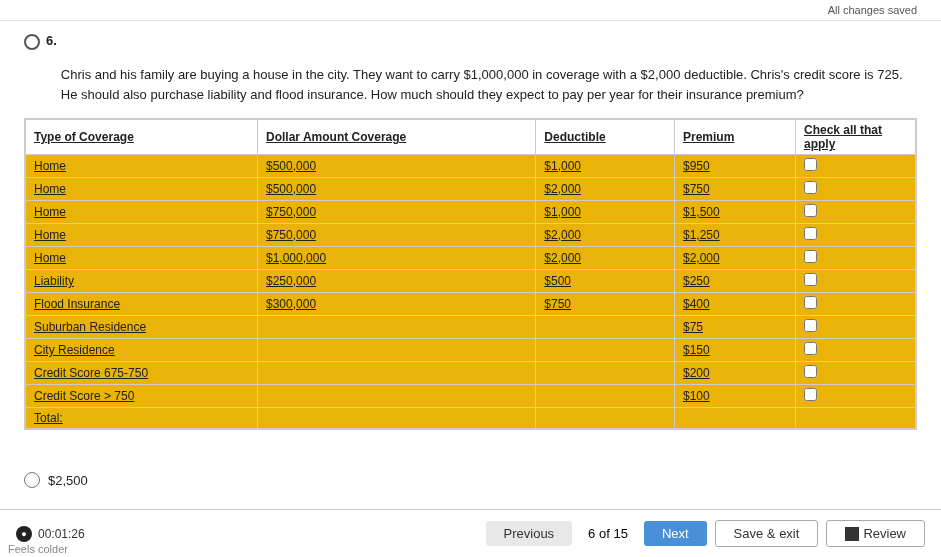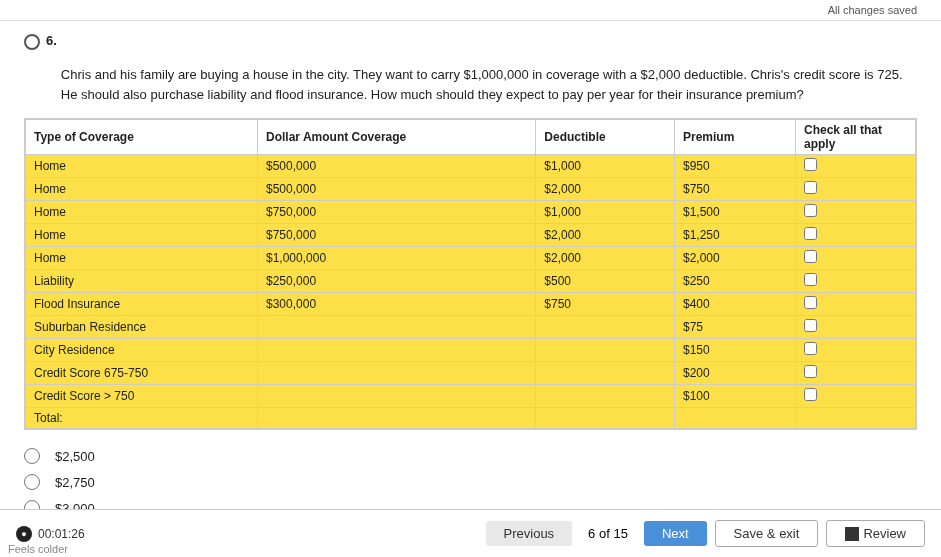--- a/index.html
+++ b/index.html
@@ -61,37 +61,38 @@
     }
 
     .table-container {
       margin: 10px 0 18px 0;
       border: 1px solid #ccc;
     }
 
     table {
       border-collapse: collapse;
       width: 100%;
+      text-decoration: underline;
     }
 
     table th, table td {
       border: 1px solid #ccc;
       padding: 3px 8px;
       font-size: 12px;
       vertical-align: middle;
     }
 
     table th {
       font-weight: bold;
       background: #fff;
       text-align: left;
     }
 
     table td {
-      background: #fde047;
+      background: #eab308;
       margin-top: 20px;
     }
 
     .check-cell {
       width: 120px;
     }
 
     .checkbox-cell {
       width: 120px;
       height: 18px;
@@ -100,23 +101,24 @@
     .answer-options {
       margin-top: 16px;
       display: flex;
       flex-direction: column;
       gap: 10px;
     }
 
     .answer-option {
       display: flex;
       align-items: center;
-      gap: 15px;
+      gap: 8px;
       font-size: 13px;
       cursor: pointer;
+      margin-top: 24px;
     }
 
     .answer-option input[type="radio"] {
       width: 16px;
       height: 16px;
       cursor: pointer;
     }
 
     .bottom-bar {
       position: fixed;

